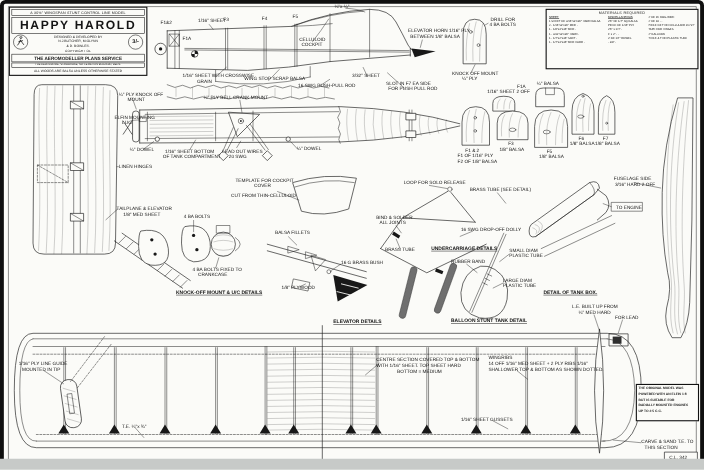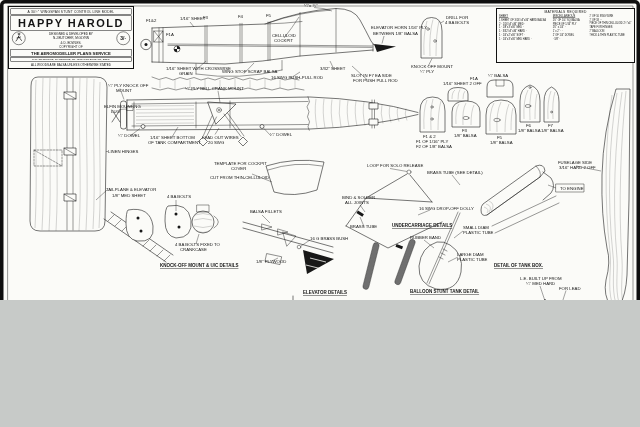--- a/index.html
+++ b/index.html
@@ -1,17 +1,17 @@
 <!DOCTYPE html>
 <html><head>
 <meta charset="utf-8">
 <style>
   html,body{margin:0;padding:0;background:#c7cac8;}
   *{box-sizing:border-box;}
-  #stage{position:relative;width:640px;height:300px;overflow:hidden;}
+  #stage{position:relative;width:640px;height:417px;overflow:hidden;}
   #design{position:absolute;left:0;top:0;width:1280px;height:854px;
           transform:scale(0.5);transform-origin:0 0;
           background:#fbfbf8;font-family:"Liberation Sans",sans-serif;color:#141414;}
   .frame{position:absolute;inset:0;border:7px solid #0f0f0f;border-radius:10px;pointer-events:none;}
   svg.art{position:absolute;left:0;top:0;}
   
   .tb{position:absolute;left:16px;top:12px;width:252px;background:#fbfbf8;border:2.6px solid #111;padding:1px;}
   .tb .banner{margin:2px;border:1.4px solid #111;font-size:6.6px;letter-spacing:.4px;text-align:center;padding:1.5px 0;white-space:nowrap;overflow:hidden;}
   .tb .title{margin:0 2px 2px;border:1.6px solid #111;font-weight:bold;font-size:22px;letter-spacing:3px;text-align:center;padding:1px 0;white-space:nowrap;overflow:hidden;}
   .tb .row{display:flex;align-items:center;justify-content:space-between;padding:0 5px;margin:1px 0;}

